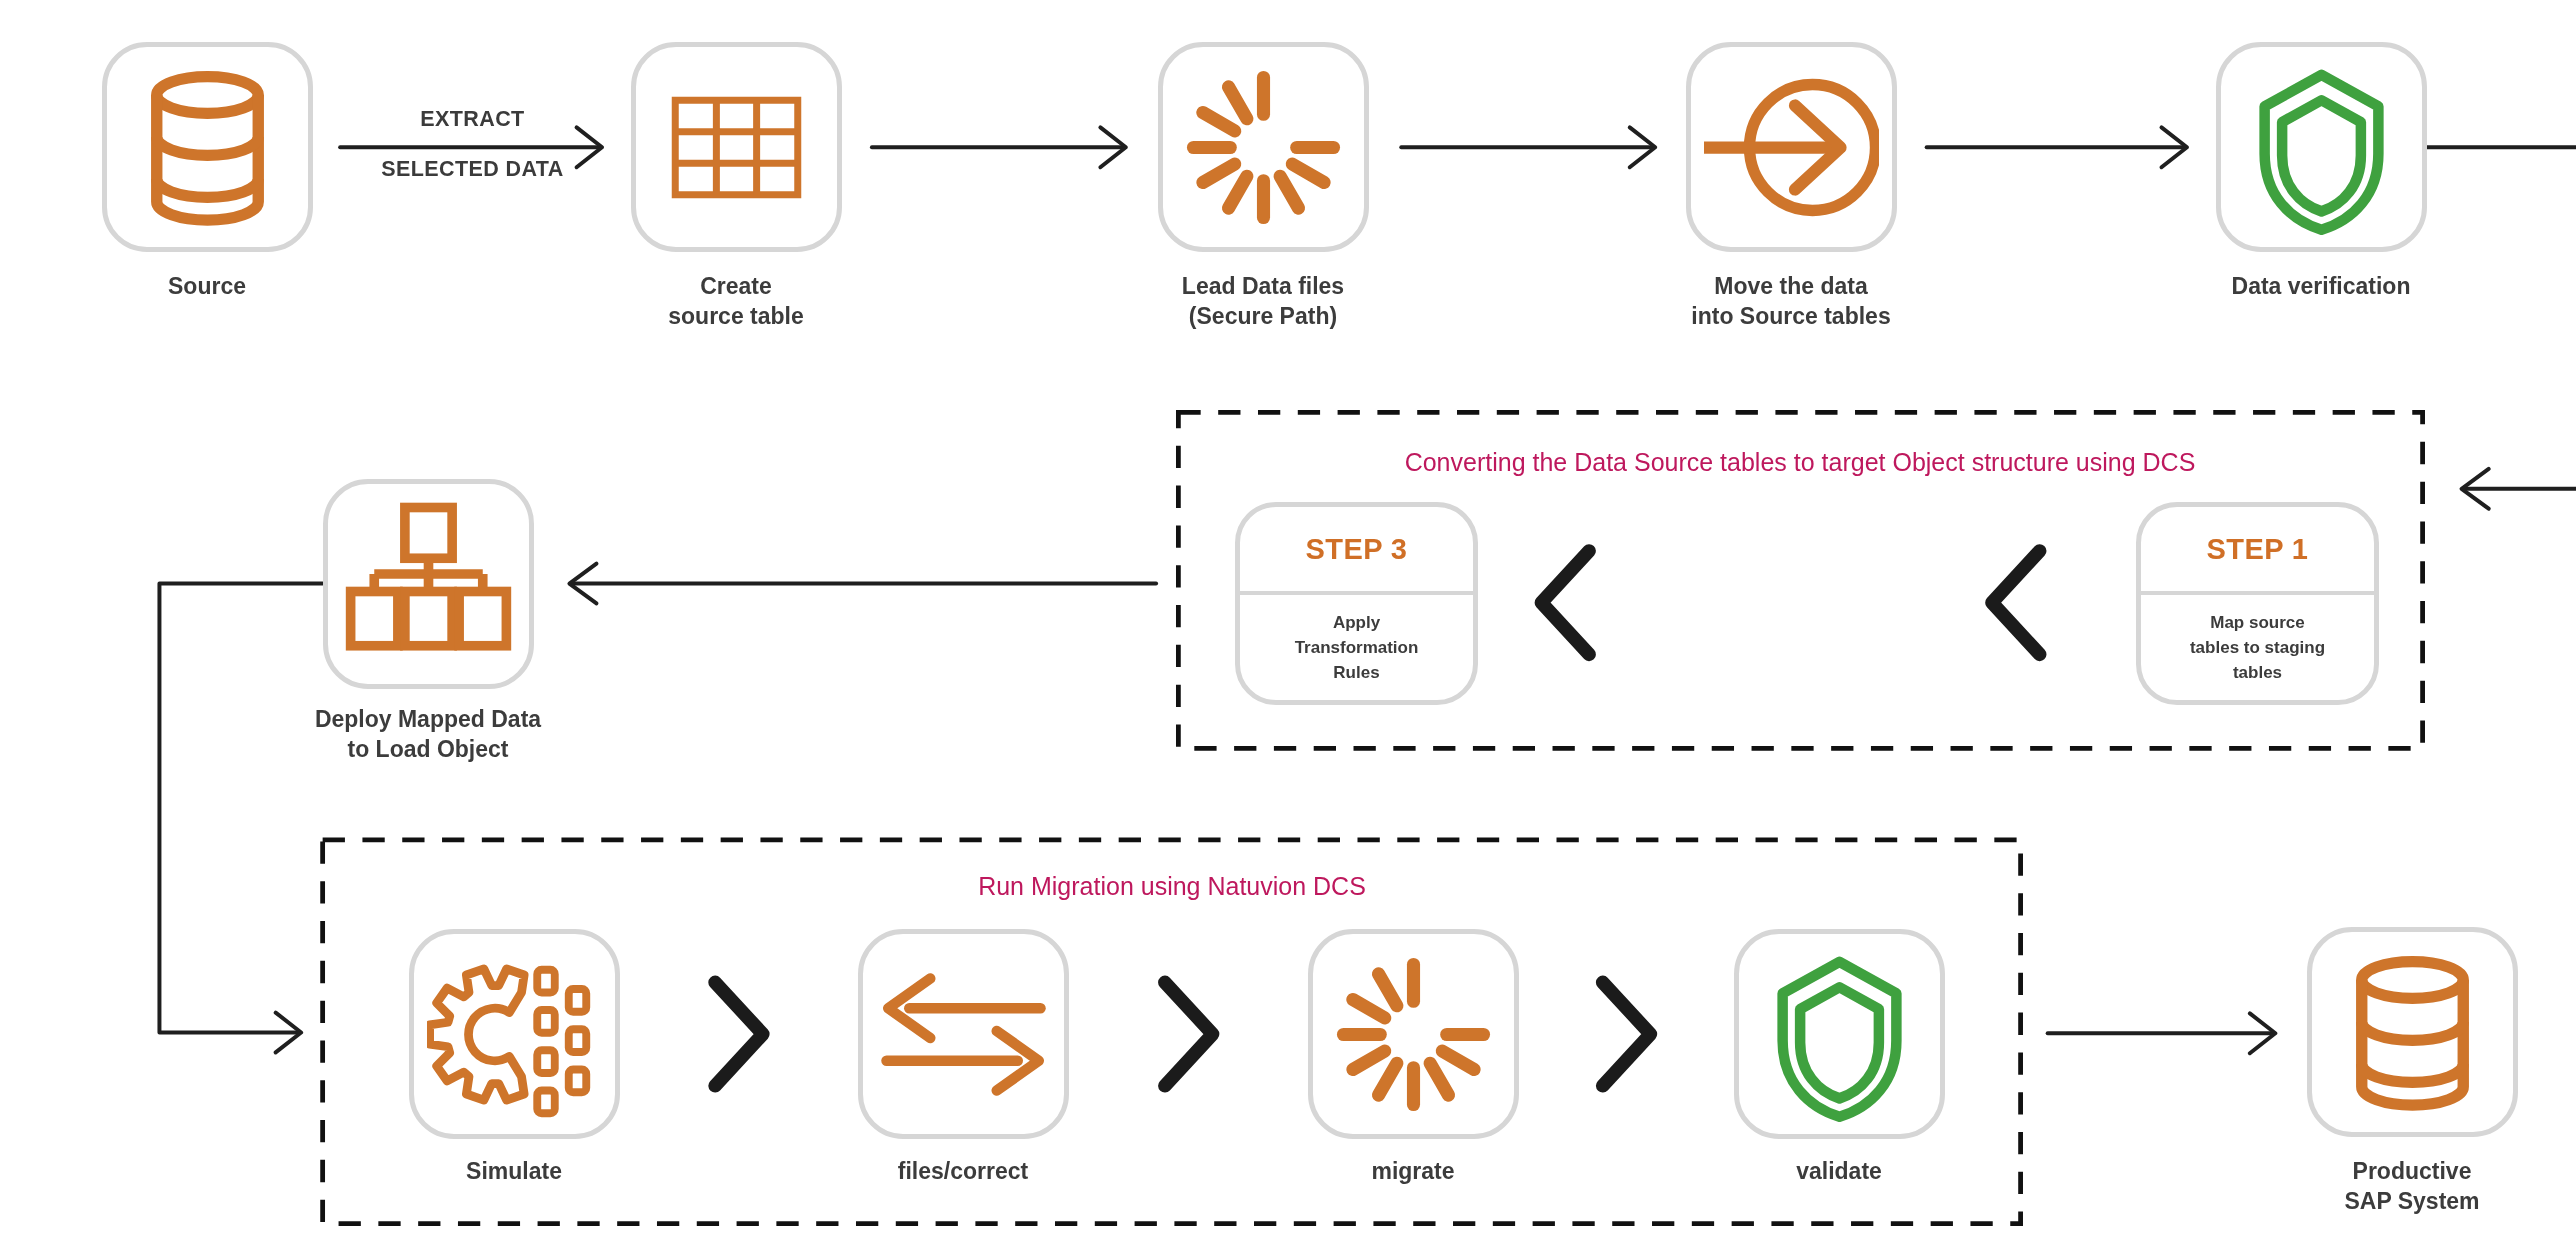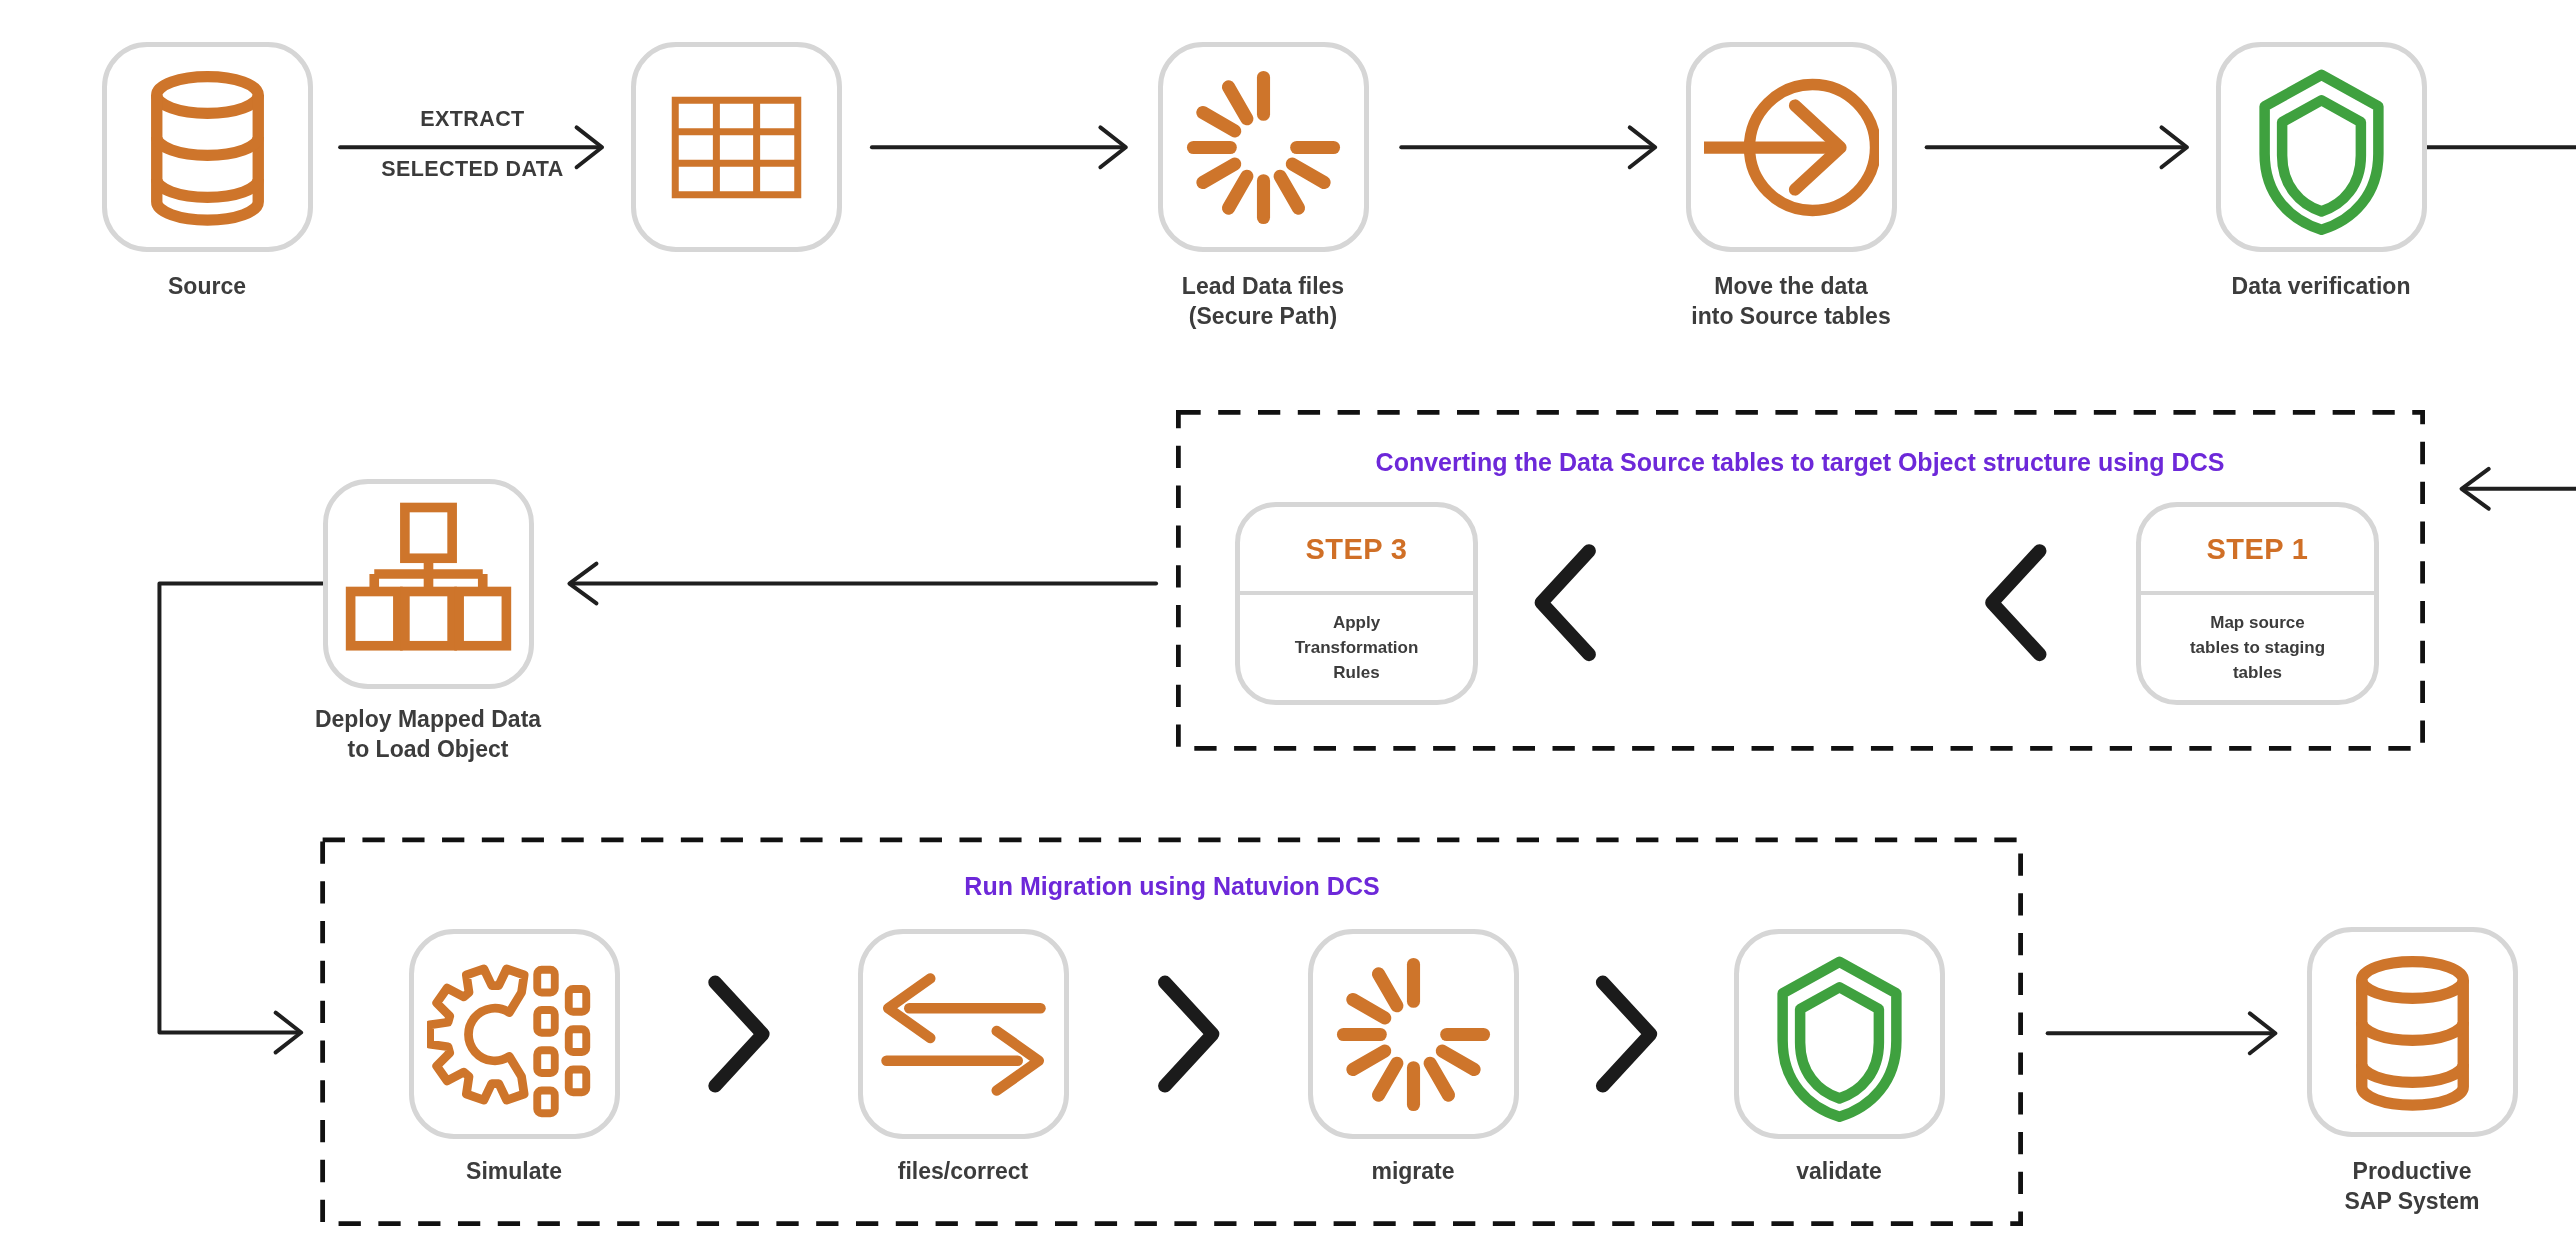--- a/index.html
+++ b/index.html
@@ -10,21 +10,21 @@
   .overlay{position:absolute;left:0;top:0;width:2576px;height:1261px;}
   .iconbox{
     position:absolute;width:211px;height:210px;border:5.6px solid #D6D6D6;border-radius:45px;
     background:#ffffff;box-sizing:border-box;display:flex;align-items:center;justify-content:center;
   }
   .nlabel{
     position:absolute;width:334px;text-align:center;font-size:23px;line-height:30px;
     font-weight:600;color:#3C3C3C;white-space:pre-line;
   }
   .boxtitle{
-    position:absolute;text-align:center;font-size:25px;font-weight:700;color:#6d28d9;
+    position:absolute;text-align:center;font-size:25px;font-weight:400;color:#be185d;
   }
   .arrowlabel{
     position:absolute;width:279px;text-align:center;font-size:21.5px;font-weight:700;
     letter-spacing:0.4px;color:#3B3B3B;
   }
   .stepcard{
     position:absolute;width:243px;height:203px;border:5.6px solid #D6D6D6;border-radius:41px;
     background:#ffffff;box-sizing:border-box;display:flex;flex-direction:column;overflow:hidden;
   }
   .stepcard .head{
@@ -107,20 +107,22 @@
   <div class="nlabel" style="left:-8px;top:271px;">Source</div>
 
   <div class="iconbox" style="left:583px;top:42px;">
     <svg width="175" height="175" viewBox="-100 -100 200 200">
       <g stroke="#CE752B" stroke-width="8" fill="none">
         <rect x="-70" y="-54" width="140" height="108"></rect>
         <path d="M-23,-54 V54 M23,-54 V54 M-70,-18 H70 M-70,18 H70"></path>
       </g>
     </svg>
   </div>
+  <div class="nlabel" style="left:521px;top:271px;">Create
+source table</div>
 
   <div class="iconbox" style="left:1110px;top:42px;">
     <svg width="175" height="175" viewBox="-100 -100 200 200">
       <g stroke="#CE752B" stroke-width="15" fill="none" stroke-linecap="round">
         <path d="M38,0 L80,0"></path>
         <path d="M32.9,19 L69.3,40"></path>
         <path d="M19,32.9 L40,69.3"></path>
         <path d="M0,38 L0,80"></path>
         <path d="M-19,32.9 L-40,69.3"></path>
         <path d="M-32.9,19 L-69.3,40"></path>

